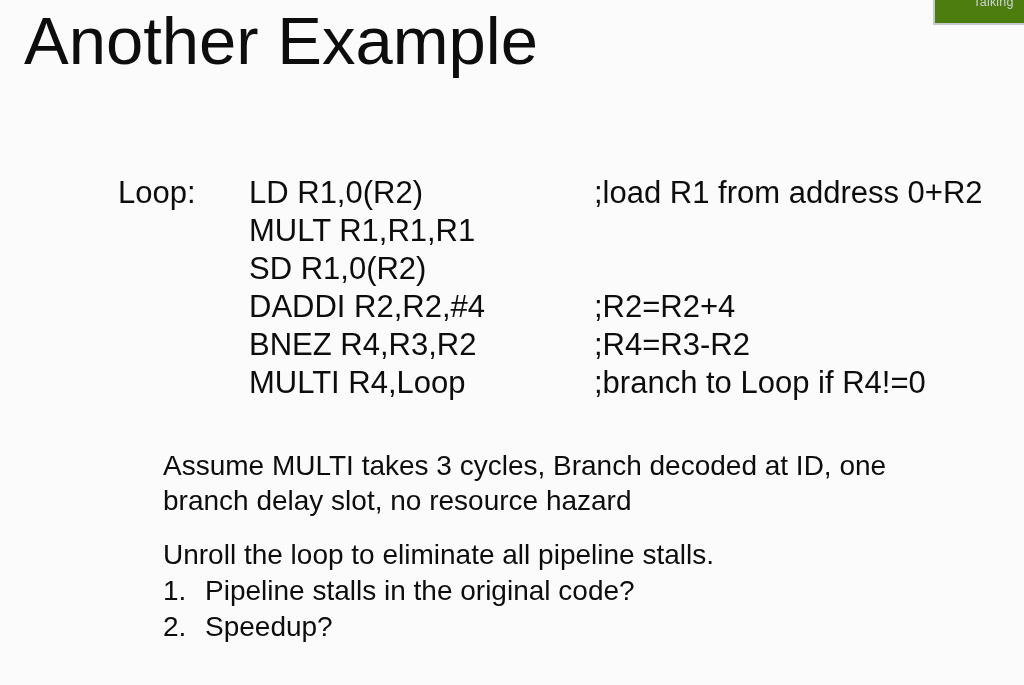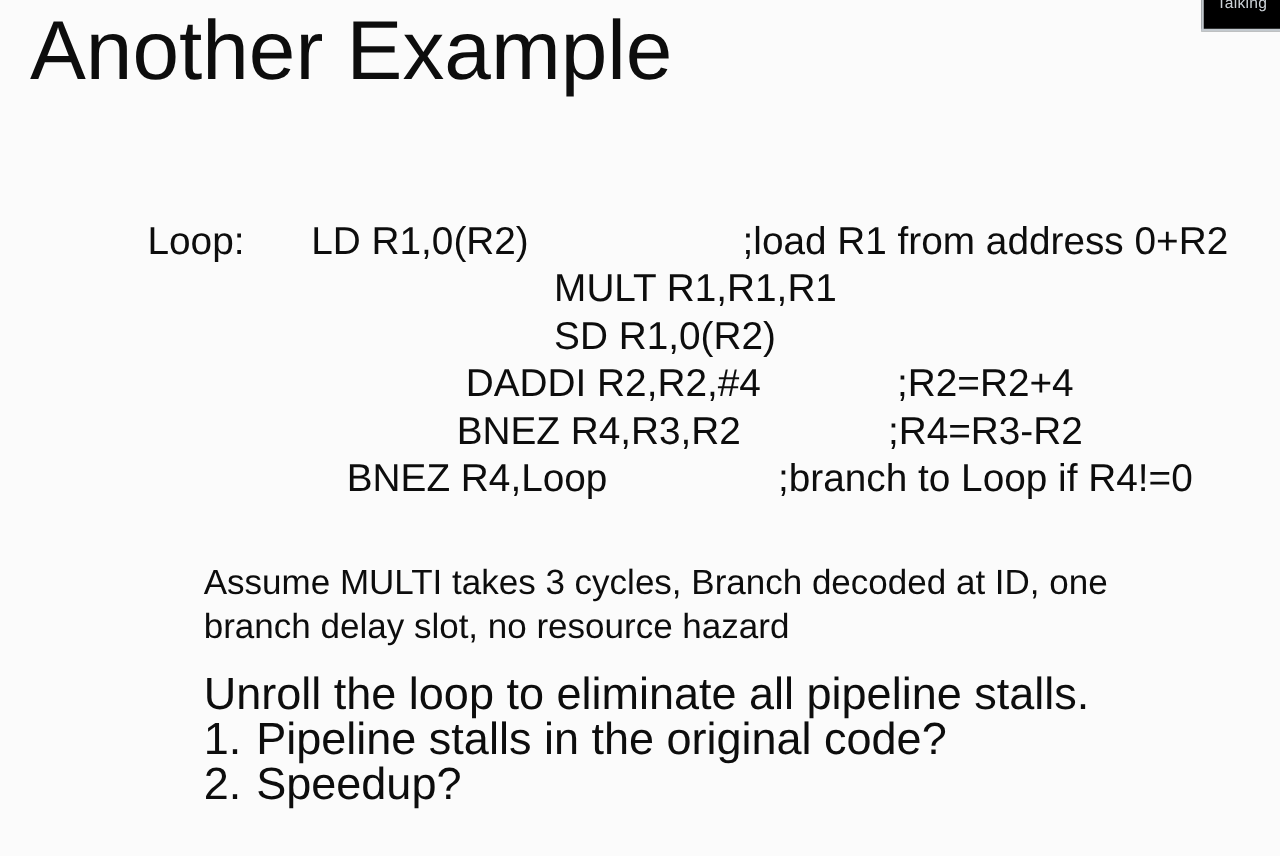--- a/index.html
+++ b/index.html
@@ -31,21 +31,20 @@
   .code-block {
     position: absolute;
     top: 174px;
     left: 118px;
     font-size: 31px;
     line-height: 38px;
     white-space: nowrap;
   }
   .code-row {
     display: flex;
-    justify-content: center;
   }
   .code-col-label {
     display: inline-block;
     width: 115px;
     flex: 0 0 115px;
   }
   .code-col-instr {
     display: inline-block;
     width: 345px;
     flex: 0 0 345px;
@@ -61,21 +60,21 @@
     left: 163px;
     font-size: 28px;
     line-height: 35px;
     white-space: nowrap;
   }
 
   .tasks-block {
     position: absolute;
     top: 537px;
     left: 163px;
-    font-size: 36px;
+    font-size: 28px;
     line-height: 36px;
     white-space: nowrap;
   }
   .question-row {
     display: flex;
   }
   .question-number {
     display: inline-block;
     width: 42px;
     flex: 0 0 42px;
@@ -127,21 +126,21 @@
       <span class="code-col-instr">DADDI R2,R2,#4</span>
       <span class="code-col-comment">;R2=R2+4</span>
     </div>
     <div class="code-row">
       <span class="code-col-label"></span>
       <span class="code-col-instr">BNEZ R4,R3,R2</span>
       <span class="code-col-comment">;R4=R3-R2</span>
     </div>
     <div class="code-row">
       <span class="code-col-label"></span>
-      <span class="code-col-instr">BNEZ R4,Loop</span>
+      <span class="code-col-instr">MULTI R4,Loop</span>
       <span class="code-col-comment">;branch to Loop if R4!=0</span>
     </div>
   </div>
 
   <div class="assume-block">
     <div>Assume MULTI takes 3 cycles, Branch decoded at ID, one</div>
     <div>branch delay slot, no resource hazard</div>
   </div>
 
   <div class="tasks-block">
@@ -151,15 +150,15 @@
       <span>Pipeline stalls in the original code?</span>
     </div>
     <div class="question-row">
       <span class="question-number">2.</span>
       <span>Speedup?</span>
     </div>
   </div>
 
 </div>
 
-<div class="talking-box" style="background: #000000; border-left-color: rgb(195, 201, 206); border-bottom-color: rgb(195, 201, 206);">
+<div class="talking-box" style="background: #4d7c0f; border-left-color: rgb(195, 201, 206); border-bottom-color: rgb(195, 201, 206); padding-left: 28px;">
   <span class="talking-text" style="color: rgb(204, 210, 215);">Talking</span>
 </div>
 
 </body></html>

